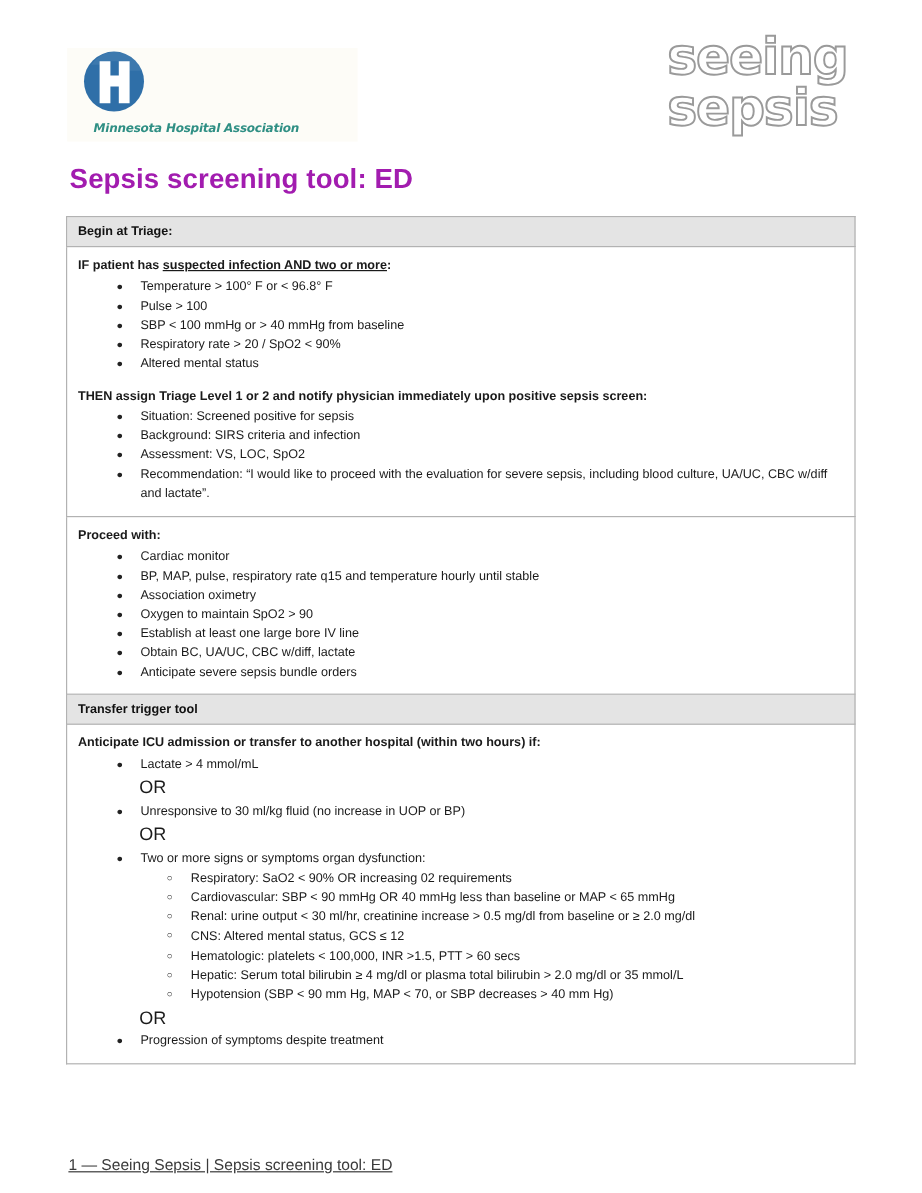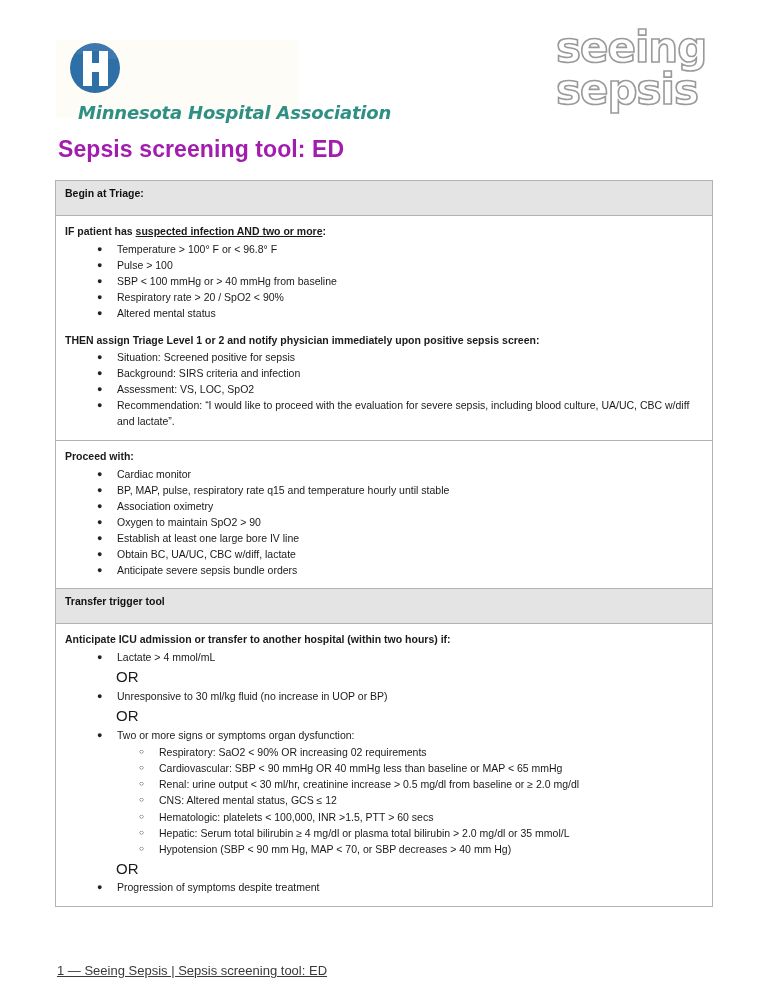--- a/index.html
+++ b/index.html
@@ -45,21 +45,21 @@
     left: 12px;
     top: 2px;
     width: 54px;
     height: 54px;
   }
   .mha-name {
     position: absolute;
     left: 22px;
     top: 62px;
     font-family: "DejaVu Sans", sans-serif;
-    font-size: 18px;
+    font-size: 10px;
     font-weight: bold;
     font-style: italic;
     color: #2f8f84;
     letter-spacing: -0.2px;
     white-space: nowrap;
   }
 
   .seeing-sepsis {
     position: absolute;
     right: 0;
@@ -97,21 +97,21 @@
     position: absolute;
     left: 55px;
     top: 180px;
     width: 658px;
     border: 1px solid #b2b2b2;
     border-collapse: collapse;
   }
   .sec-head {
     background: #e4e4e4;
     border: 1px solid #b2b2b2;
-    padding: 6px 9px 16px 9px;
+    padding: 6px 9px 6px 9px;
     font-size: 10.5px;
     font-weight: bold;
     color: #111;
   }
   .sec-body {
     background: #ffffff;
     border: 1px solid #b2b2b2;
     padding: 8px 9px 10px 9px;
     font-size: 10.5px;
     color: #1a1a1a;

